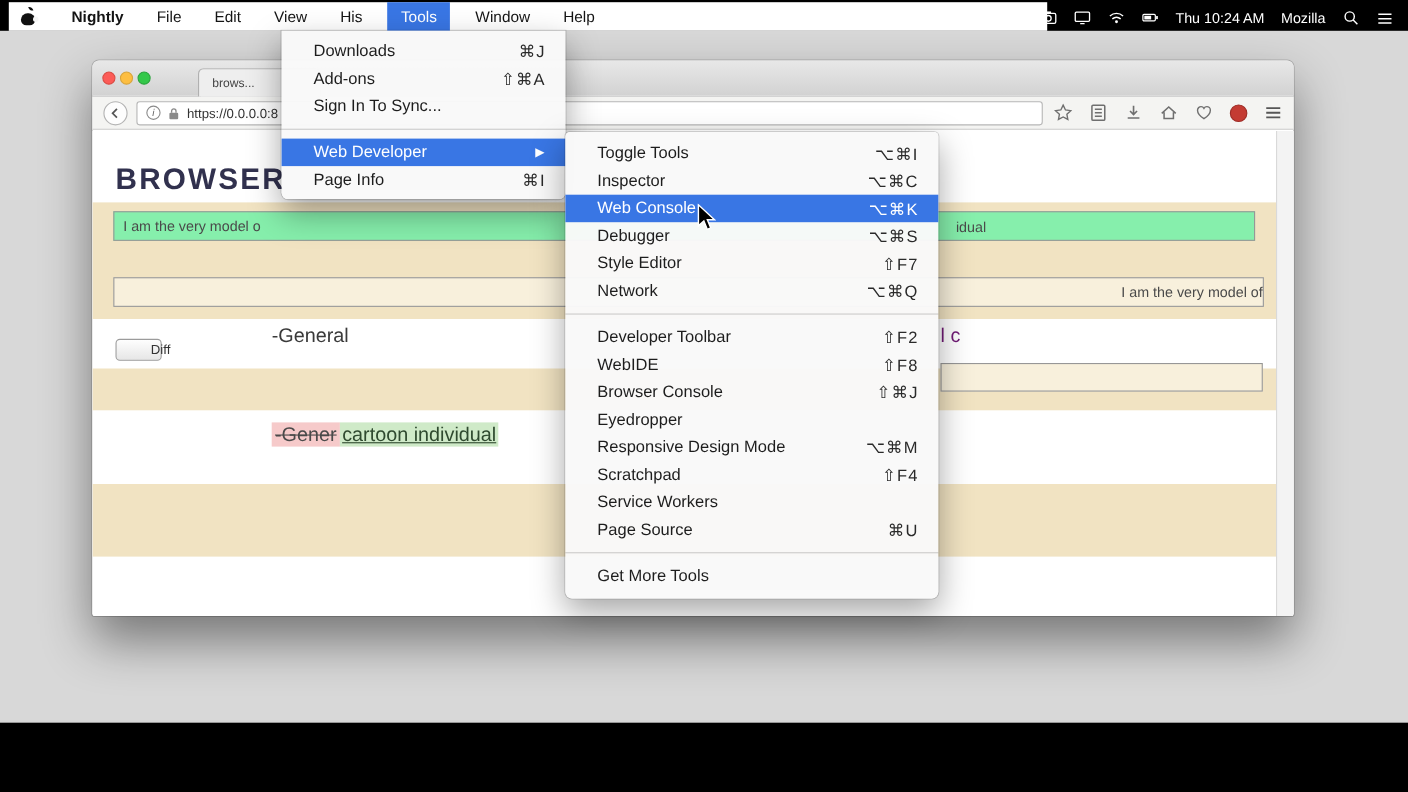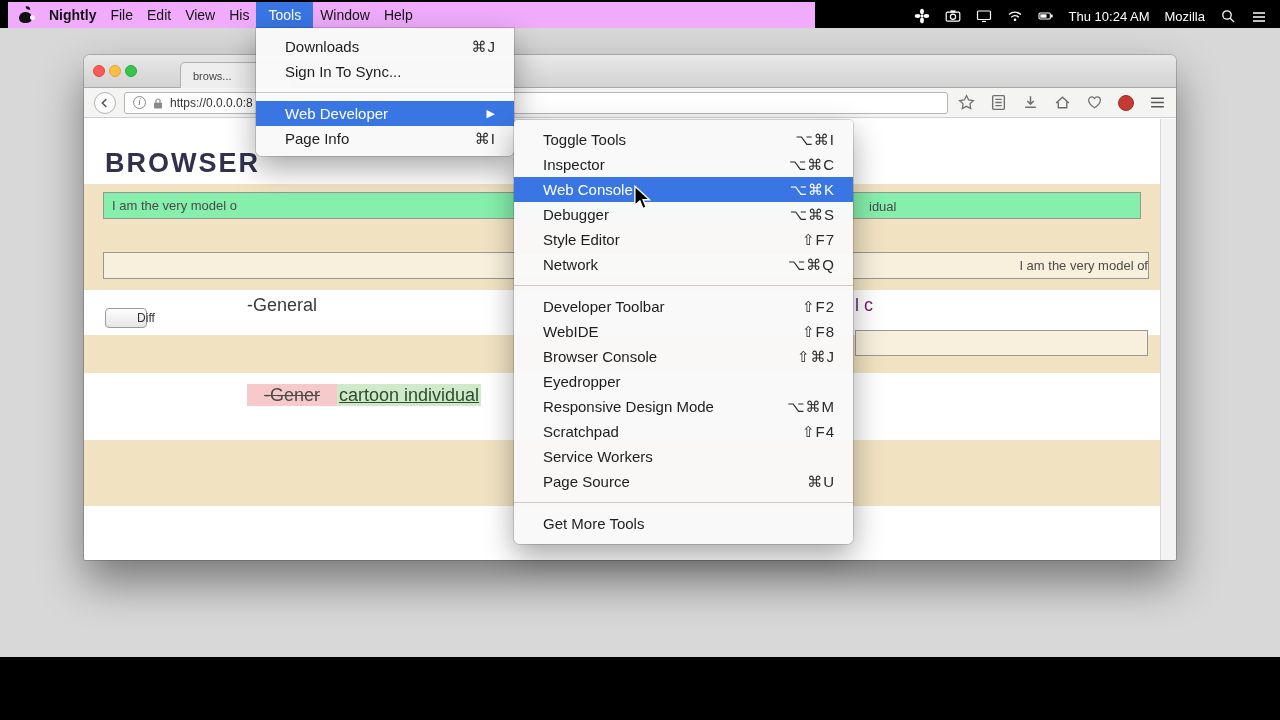--- a/index.html
+++ b/index.html
@@ -2,22 +2,22 @@
 <html><head>
 <meta charset="utf-8">
 <style>
   * { margin:0; padding:0; box-sizing:border-box; }
   html,body { background:#222; }
   .stage{ position:relative; width:1280px; height:720px; background:#d8d8d8; overflow:hidden;
           font-family:"Liberation Sans", sans-serif; }
 
   
   .menubar{ position:absolute; left:0; top:0; right:0; height:28px; background:#000; z-index:6; }
-  .mb-light{ position:absolute; left:8px; top:2px; height:26px; width:807px; background:#f0abfc;
-             display:flex; align-items:center; }
+  .mb-light{ position:absolute; left:8px; top:2px; height:26px; width:944px; background:#ffffff;
+             display:flex; align-items:center;gap:16px; }
   .apple{ width:34px; height:26px; position:relative; cursor:default; }
   .apple .body{ position:absolute; left:11px; bottom:5px; width:13px; height:11.5px; background:#111;
                 border-radius:6px 6px 5px 5px; }
   .apple .leaf{ position:absolute; left:18px; top:4px; width:4px; height:4px; background:#111;
                 border-radius:0 100% 0 100%; transform:rotate(-12deg); }
   .apple .bite{ position:absolute; left:22px; top:13px; width:5px; height:5px; background:#f5f5f5;
                 border-radius:50%; }
   .mb-item{ padding:0 7px; font-size:14px; color:#141414; height:26px; display:flex; align-items:center; white-space:nowrap; }
   .mb-item.app{ font-weight:bold; }
   .mb-item.sel{ background:#3976e4; color:#fff; padding:0 12px; }
@@ -70,21 +70,21 @@
   .in1{ left:19px; top:73px;  width:1038px; height:27px; background:#86efac; }
   .in2{ left:19px; top:133px; width:1046px; height:27px; background:#f8f0dc;justify-content:flex-end; }
   .rbox{ position:absolute; left:771px; top:211px; width:293px; height:26px; background:#f8f0dc;
          border:1px solid #979797; }
   .diff-btn{ position:absolute; left:21px; top:189px; width:40px; height:20px; border:1px solid #9b9b9b;
              border-radius:4px; background:linear-gradient(#fefefe,#e6e6e6); font-size:12px; color:#333;
              display:flex; align-items:center; justify-content:center;padding-left:40px; }
   .gen-line{ position:absolute; left:163px; top:176px; font-size:18px; color:#3a3a3a; }
   .frag{ position:absolute; left:771px; top:176px; font-size:18px; color:#701a75; }
   .diff-line{ position:absolute; left:163px; top:266px; font-size:18px; color:#3a3a3a; white-space:nowrap; }
-  .rm{ background:#f6caca; text-decoration:line-through; color:#4a4a4a; padding:1px 17px; }
+  .rm{ background:#f6caca; text-decoration:line-through; color:#4a4a4a; padding:1px 3px; }
   .add{ background:#cfeac8; text-decoration:underline; color:#2f4a2f; padding:1px 2px; }
   .scroll{ position:absolute; right:0; top:0; bottom:0; width:16px; background:#f3f3f3;
            border-left:1px solid #d9d9d9; }
 
   
   .menu-panel{ position:absolute; background:rgba(249,249,249,.97); z-index:10; font-size:15px; color:#1d1d1d;
                box-shadow:0 12px 30px rgba(0,0,0,.35), 0 0 0 1px rgba(0,0,0,.14); }
   .tools-panel{ left:256px; top:28px; width:258px; padding:6px 0 5px; border-radius:0 0 6px 6px; }
   .webdev-panel{ left:514px; top:120px; width:339px; padding:7px 0 8px; border-radius:4px 4px 6px 6px; }
   .mrow{ height:25px; display:flex; align-items:center; justify-content:space-between;
@@ -236,20 +236,24 @@
         </svg>
     </div>
   </div>
 
   <div class="menu-panel tools-panel">
     <div class="mrow">
       <span>Downloads</span>
       <span class="shortcut">⌘J</span>
     </div>
     <div class="mrow">
+      <span>Add-ons</span>
+      <span class="shortcut">⇧⌘A</span>
+    </div>
+    <div class="mrow">
       <span>Sign In To Sync...</span>
       <span class="shortcut"></span>
     </div>
     <div class="msep"></div>
     <div class="mrow hl">
       <span>Web Developer</span>
       <span class="shortcut arrow">▶</span>
     </div>
     <div class="mrow">
       <span>Page Info</span>

